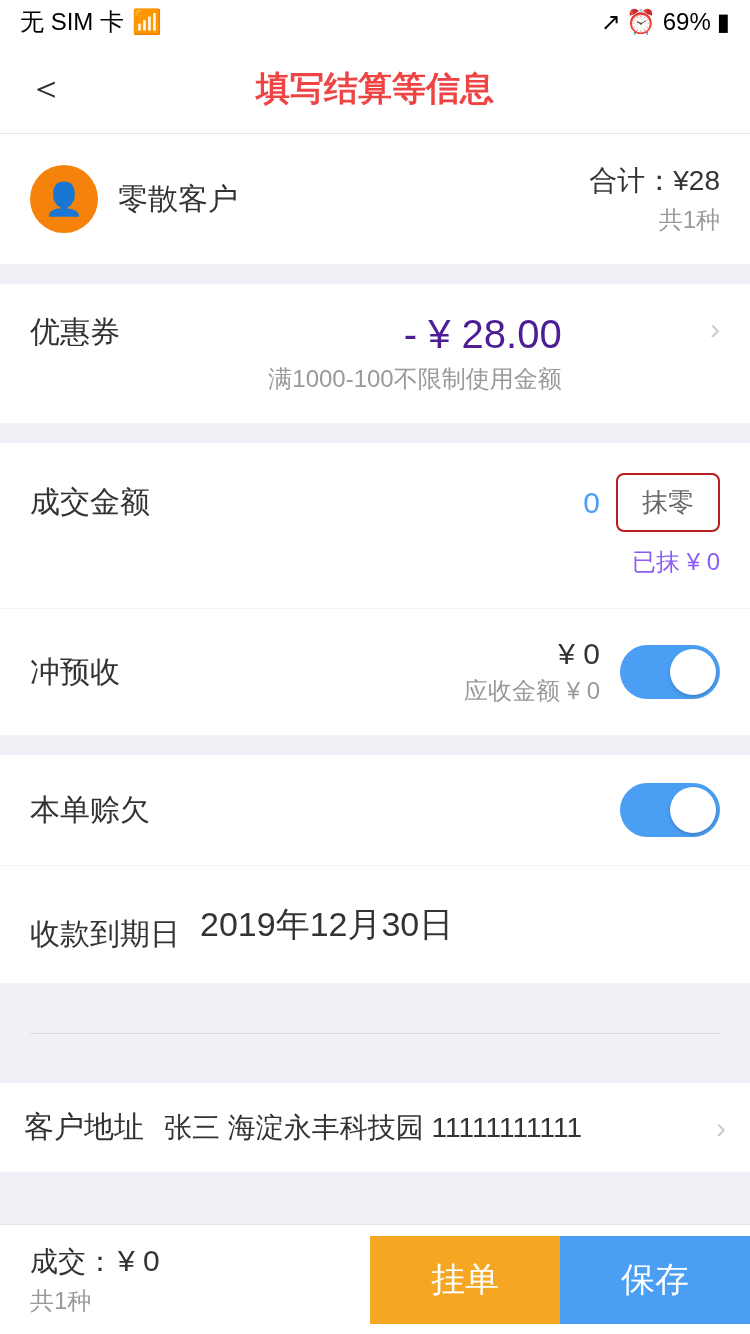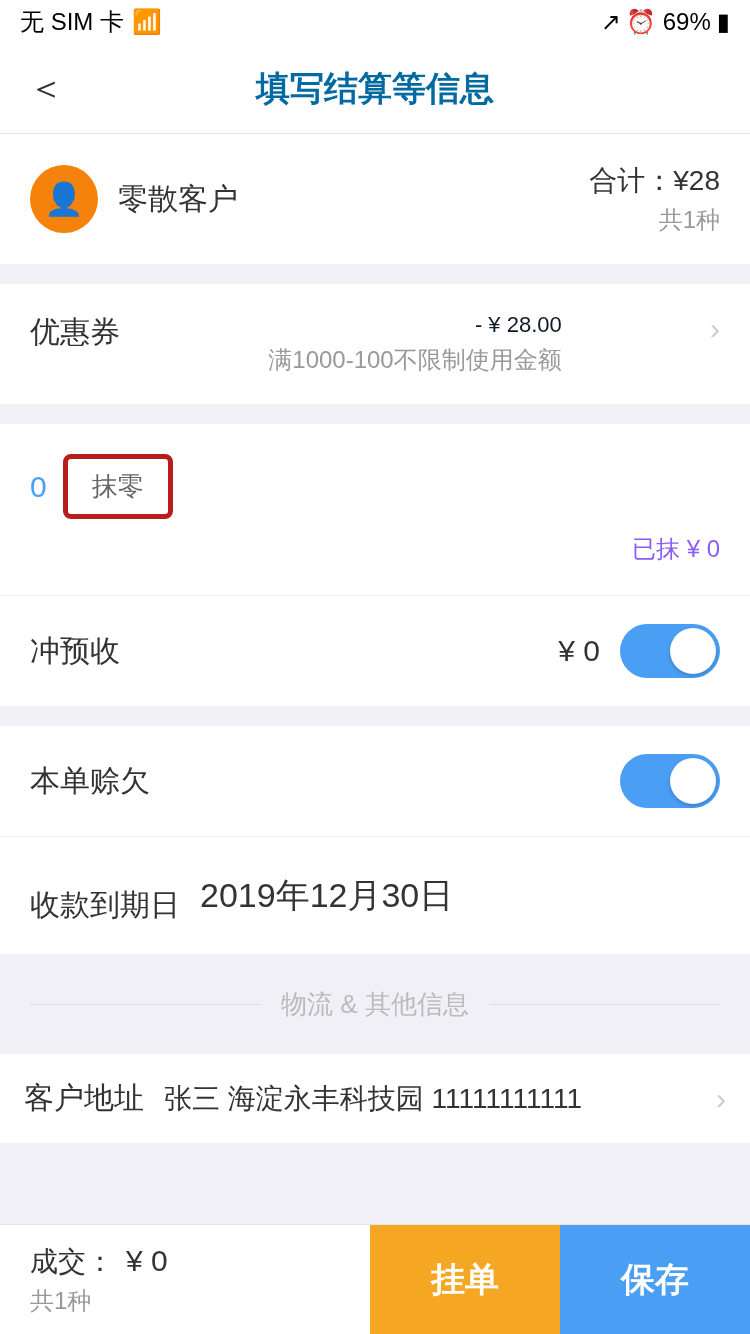--- a/index.html
+++ b/index.html
@@ -44,21 +44,21 @@
     .nav-back {
       position: absolute;
       left: 28px;
       font-size: 36px;
       color: #333;
       cursor: pointer;
     }
     .nav-title {
       font-size: 34px;
       font-weight: 600;
-      color: #0369a1;
+      color: #ef4444;
     }
 
     
     .section-gap {
       height: 20px;
       background: #f0f0f6;
     }
 
     
     .customer-row {
@@ -81,42 +81,42 @@
     .customer-name { font-size: 30px; font-weight: 500; }
     .customer-right { text-align: right; }
     .customer-total { font-size: 28px; color: #333; }
     .customer-count { font-size: 24px; color: #999; margin-top: 4px; }
     .row-label { font-size: 30px; color: #333; }
     .row-value-blue { color: #4a9ff5; font-size: 30px; }
     .row-sub { font-size: 24px; color: #8b5cf6; margin-top: 6px; text-align: left; }
     .row-chevron { color: #ccc; font-size: 30px; }
     .coupon-label { font-size: 30px; color: #333; }
     .coupon-right { text-align: right; }
-    .coupon-amount { font-size: 22px; color: #0f172a; font-weight: 500; }
+    .coupon-amount { font-size: 40px; color: #4c1d95; font-weight: 500; }
     .coupon-desc { font-size: 24px; color: #999; margin-top: 6px; }
 
     
     .amount-row {
       background: #fff;
       padding: 30px;
     }
     .amount-row-top {
       display: flex;
       align-items: center;
       justify-content: space-between;
     }
     .amount-row-sub {
       display: flex;
       justify-content: flex-end;
       margin-top: 8px;
     }
 
     
     .maling-btn {
-      border: 5px solid #b91c1c;
+      border: 2px solid #b91c1c;
       border-radius: 8px;
       padding: 10px 24px;
       font-size: 26px;
       color: #666;
       background: #fff;
       cursor: pointer;
     }
 
     
     .toggle {
@@ -223,28 +223,28 @@
       border-top: 1px solid #e5e5e5;
     }
     .bottom-info {
       flex: 1;
       padding: 0 30px;
     }
     .bottom-deal { font-size: 28px; color: #333; }
     .bottom-deal-amount { font-size: 30px; color: #333; font-weight: 500; }
     .bottom-deal-sub { font-size: 24px; color: #999; margin-top: 4px; }
     .bottom-btn {
-      height: 110px;
+      height: 88px;
       width: 190px;
       display: flex;
       align-items: center;
       justify-content: center;
       font-size: 34px;
       color: #fff;
-      font-weight: 700;
+      font-weight: 400;
       cursor: pointer;
     }
     .btn-hang { background: #f5a623; }
     .btn-save { background: #4a9ff5; }
 
     
   </style>
 </head>
 <body>
 
@@ -286,35 +286,37 @@
     <div class="coupon-amount">- ¥ 28.00</div>
     <div class="coupon-desc">满1000-100不限制使用金额</div>
   </div>
   <span class="row-chevron">›</span>
 </div>
 
 <div class="section-gap"></div>
 
 <div class="amount-row">
   <div class="amount-row-top">
+    <div class="row-label">成交金额</div>
     <div style="display:flex; align-items:center; gap:16px;">
       <div class="row-value-blue">0</div>
       <button class="maling-btn">抹零</button>
     </div>
   </div>
   <div class="amount-row-sub">
     <div class="row-sub">已抹  ¥ 0</div>
   </div>
 </div>
 
 <div class="chong-row">
   <div class="chong-label">冲预收</div>
   <div class="chong-right">
     <div class="chong-values">
       <div class="chong-amount">¥ 0</div>
+      <div class="chong-sub">应收金额 ¥ 0</div>
     </div>
     <div class="toggle">
       <div class="toggle-knob"></div>
     </div>
   </div>
 </div>
 
 <div class="section-gap"></div>
 
 <div class="debt-section">
@@ -328,36 +330,35 @@
   <div class="due-date-row">
     <div class="due-date-label">收款到期日</div>
     <div class="due-date-value">2019年12月30日</div>
   </div>
 </div>
 
 <div class="section-gap"></div>
 
 <div class="logistics-divider">
   <div class="logistics-line"></div>
-  <div class="logistics-label">物流 &amp; 其他信息</div>
 </div>
 
 <div class="section-gap"></div>
 
 <div class="address-row">
   <div class="address-label">客户地址</div>
   <div class="address-value">张三 海淀永丰科技园 11111111111</div>
   <span class="address-chevron">›</span>
 </div>
 
 <div class="content-area" style="height: 230px;"></div>
 
 <div class="bottom-bar">
   <div class="bottom-info">
-    <div style="display:flex; align-items:baseline; gap:12px;">
+    <div style="display:flex; align-items:baseline; gap:4px;">
       <span class="bottom-deal">成交：</span>
       <span class="bottom-deal-amount">¥ 0</span>
     </div>
     <div class="bottom-deal-sub">共1种</div>
   </div>
   <div class="bottom-btn btn-hang">挂单</div>
   <div class="bottom-btn btn-save">保存</div>
 </div>
 
 </body></html>

